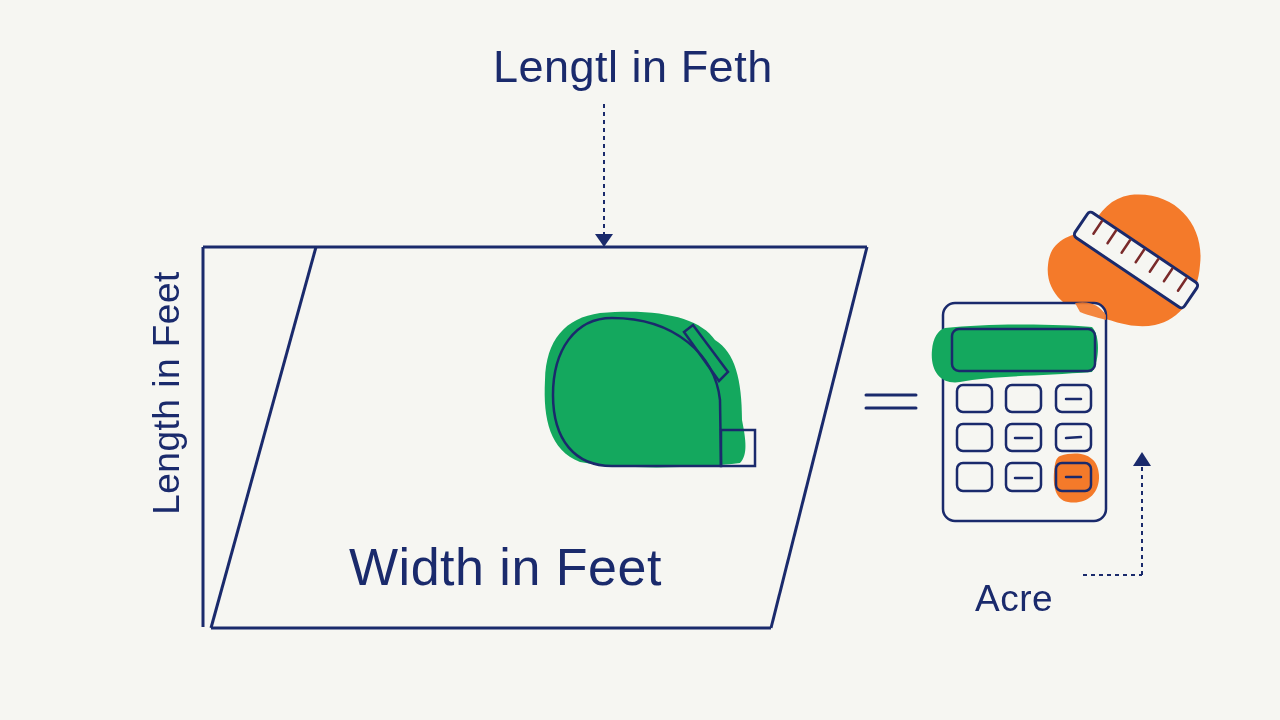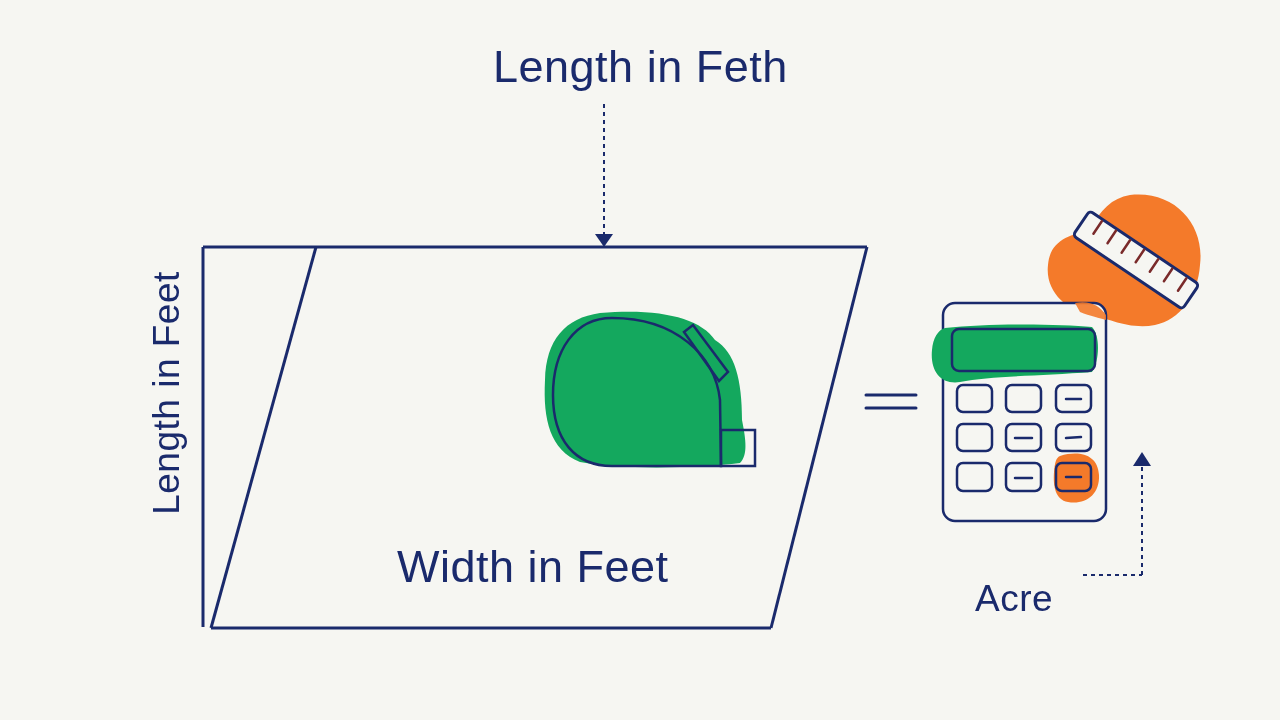--- a/index.html
+++ b/index.html
@@ -11,21 +11,21 @@
     color: #1a2a6c;
   }
   .label {
     position: absolute;
     white-space: nowrap;
     color: #1a2a6c;
     font-weight: 400;
     letter-spacing: 0.5px;
   }
   #top-label { left: 493px; top: 40px; font-size: 45px; line-height: 54px; }
-  #width-label { left: 349px; top: 540px; font-size: 45px; line-height: 54px; margin-left: 48px; }
+  #width-label { left: 349px; top: 540px; font-size: 52px; line-height: 54px; }
   #acre-label { left: 975px; top: 577px; font-size: 37px; line-height: 44px; }
   #side-label {
     left: 167px; top: 393px; font-size: 37px; line-height: 44px;
     transform: translate(-50%, -50%) rotate(-90deg);
   }
   svg#art { position: absolute; left: 0; top: 0; }
 </style>
 </head>
 <body>
 
@@ -103,16 +103,16 @@
     </g>
   </g>
 
   <g>
     <line x1="1083" y1="575" x2="1142" y2="575" stroke="#1a2a6c" stroke-width="2" stroke-dasharray="4 4"></line>
     <line x1="1142" y1="575" x2="1142" y2="466" stroke="#1a2a6c" stroke-width="2" stroke-dasharray="4 4"></line>
     <polygon points="1133,466 1151,466 1142,452" fill="#1a2a6c"></polygon>
   </g>
 </svg>
 
-<div id="top-label" class="label">Length in Feth</div>
+<div id="top-label" class="label">Lengtl in Feth</div>
 <div id="side-label" class="label">Length in Feet</div>
 <div id="width-label" class="label">Width in Feet</div>
 <div id="acre-label" class="label">Acre</div>
 
 </body></html>

